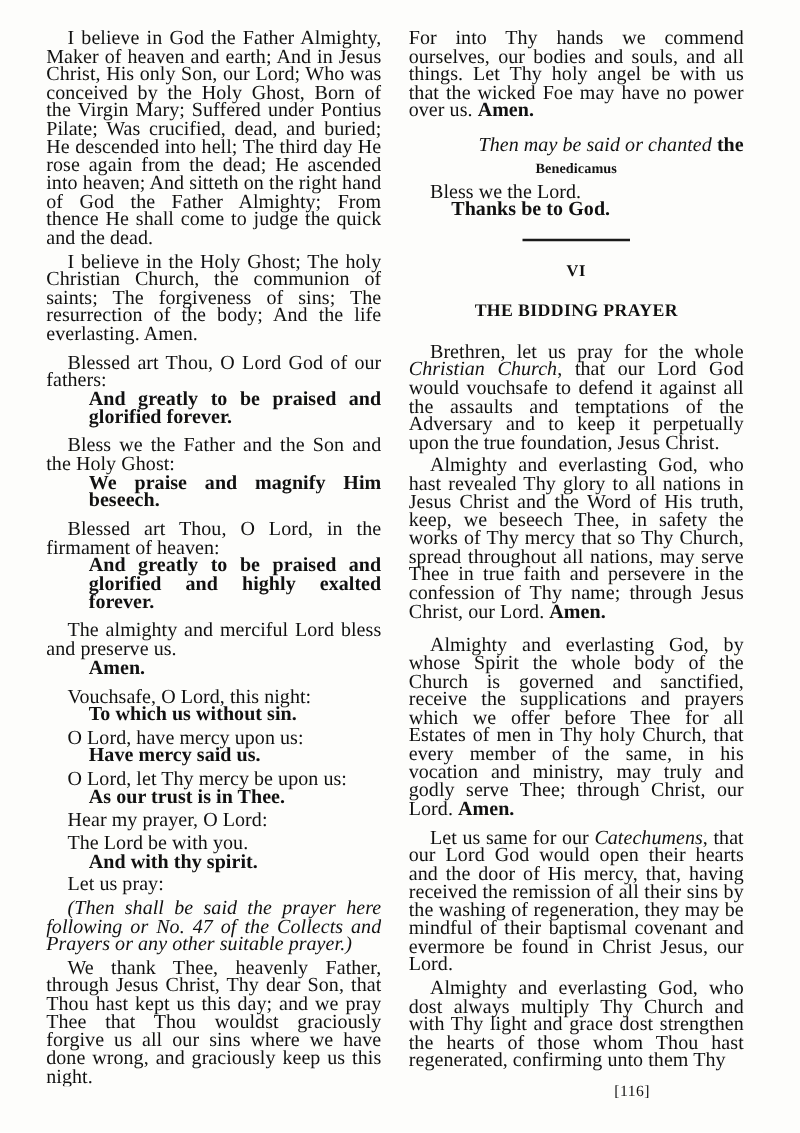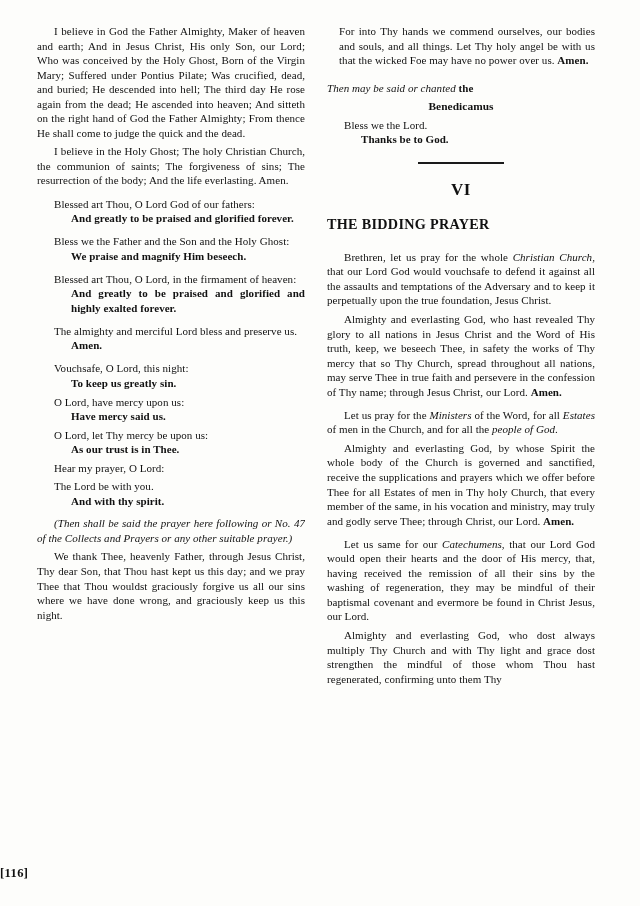--- a/index.html
+++ b/index.html
@@ -39,29 +39,29 @@
     width: 268px;
     overflow: hidden;
   }
   .col-left  { margin-left: 37px; }
   .col-gutter { width: 22px; flex: 0 0 22px; }
   .col-right { margin-left: 0px; }
 
   
   p {
     margin: 0;
-    font-size: 11px;
+    font-size: 16px;
     line-height: 14.55px;
     text-align: justify;
     text-justify: inter-word;
     letter-spacing: 0.05px;
     -webkit-font-smoothing: none;
   }
   p.indent { text-indent: 17px; }
-  p.noindent { text-indent: 0; margin-left: 12px; }
+  p.noindent { text-indent: 0; }
 
   .gap { height: 8.5px; }
   .gap-sm { height: 4px; }
   .gap-lg { height: 13px; }
 
   
   p.response {
     font-weight: bold;
     margin-left: 34px;
     text-indent: 0;
@@ -81,21 +81,21 @@
 
   b, .b { font-weight: bold; }
   i, .i { font-style: italic; }
 
   p.rubric {
     font-style: italic;
     text-indent: 17px;
   }
   p.rubric-center {
     font-style: italic;
-    text-align: left;
+    text-align: right;
     text-indent: 0;
   }
   .rubric-center .tail-bold {
     font-style: normal;
     font-weight: bold;
   }
 
   p.center-bold {
     text-align: center;
     text-indent: 0;
@@ -106,40 +106,40 @@
   .rule {
     width: 86px;
     height: 0;
     border-top: 2px solid #1a1a1a;
     margin: 15px auto 16px auto;
   }
 
   h2.sect-num {
     margin: 16px;
     text-align: center;
-    font-size: 17px;
+    font-size: 13px;
     font-weight: bold;
     letter-spacing: 0.5px;
   }
   h1.sect-title {
     margin: 13px 0 0 0;
-    text-align: left;
+    text-align: center;
     font-size: 14.2px;
     font-weight: bold;
     letter-spacing: 0.3px;
   }
 
   .folio {
     position: absolute;
     left: 0;
     top: 866px;
     width: 520px;
-    text-align: left;
+    text-align: right;
     font-size: 12.5px;
-    font-weight: bold;
+    font-weight: normal;
     letter-spacing: 0.4px;
   }
 </style>
 </head>
 <body>
 
 <div class="page">
 
   <div class="columns">
 
@@ -167,21 +167,21 @@
       <p class="response-just">And greatly to be praised and glorified and highly exalted forever.</p>
 
       <div class="gap"></div>
 
       <p class="indent">The almighty and merciful Lord bless and preserve us.</p>
       <p class="response">Amen.</p>
 
       <div class="gap"></div>
 
       <p class="versicle">Vouchsafe, O Lord, this night:</p>
-      <p class="response">To keep us greatly sin.</p>
+      <p class="response">To which us without sin.</p>
 
       <div class="gap-sm"></div>
 
       <p class="versicle">O Lord, have mercy upon us:</p>
       <p class="response">Have mercy said us.</p>
 
       <div class="gap-sm"></div>
 
       <p class="versicle">O Lord, let Thy mercy be upon us:</p>
       <p class="response">As our trust is in Thee.</p>
@@ -190,20 +190,21 @@
 
       <p class="versicle">Hear my prayer, O Lord:</p>
 
       <div class="gap-sm"></div>
 
       <p class="versicle">The Lord be with you.</p>
       <p class="response">And with thy spirit.</p>
 
       <div class="gap-sm"></div>
 
+      <p class="versicle">Let us pray:</p>
 
       <div class="gap-sm"></div>
 
       <p class="rubric">(Then shall be said the prayer here following or No. 47 of the Collects and Prayers or any other suitable prayer.)</p>
 
       <div class="gap-sm"></div>
 
       <p class="indent">We thank Thee, heavenly Father, through Jesus Christ, Thy dear Son, that Thou hast kept us this day; and we pray Thee that Thou wouldst graciously forgive us all our sins where we have done wrong, and graciously keep us this night.</p>
 
     </div>
@@ -239,33 +240,32 @@
       <div class="gap"></div>
 
       <p class="indent"><span>Brethren, let us pray for the whole </span><i>Christian Church</i><span>, that our Lord God would vouchsafe to defend it against all the assaults and temptations of the Adversary and to keep it perpetually upon the true foundation, Jesus Christ.</span></p>
 
       <div class="gap-sm"></div>
 
       <p class="indent"><span>Almighty and everlasting God, who hast revealed Thy glory to all nations in Jesus Christ and the Word of His truth, keep, we beseech Thee, in safety the works of Thy mercy that so Thy Church, spread throughout all nations, may serve Thee in true faith and persevere in the confession of Thy name; through Jesus Christ, our Lord. </span><b>Amen.</b></p>
 
       <div class="gap"></div>
 
-      <p class="indent"><span>Let us pray for the </span><i>Ministers</i><span> of the Word, for all </span><i>Estates</i><span> of men in the Church, and for all the </span><i>people of God</i><span>.</span></p>
 
       <div class="gap-sm"></div>
 
       <p class="indent"><span>Almighty and everlasting God, by whose Spirit the whole body of the Church is governed and sanctified, receive the supplications and prayers which we offer before Thee for all Estates of men in Thy holy Church, that every member of the same, in his vocation and ministry, may truly and godly serve Thee; through Christ, our Lord. </span><b>Amen.</b></p>
 
       <div class="gap"></div>
 
       <p class="indent"><span>Let us same for our </span><i>Catechumens</i><span>, that our Lord God would open their hearts and the door of His mercy, that, having received the remission of all their sins by the washing of regeneration, they may be mindful of their baptismal covenant and evermore be found in Christ Jesus, our Lord.</span></p>
 
       <div class="gap-sm"></div>
 
-      <p class="indent">Almighty and everlasting God, who dost always multiply Thy Church and with Thy light and grace dost strengthen the mindful of those whom Thou hast regenerated, confirming unto them Thy</p>
+      <p class="indent">Almighty and everlasting God, who dost always multiply Thy Church and with Thy light and grace dost strengthen the hearts of those whom Thou hast regenerated, confirming unto them Thy</p>
 
     </div>
 
   </div>
 
   <div class="folio">[116]</div>
 
 </div>
 
 </body></html>

